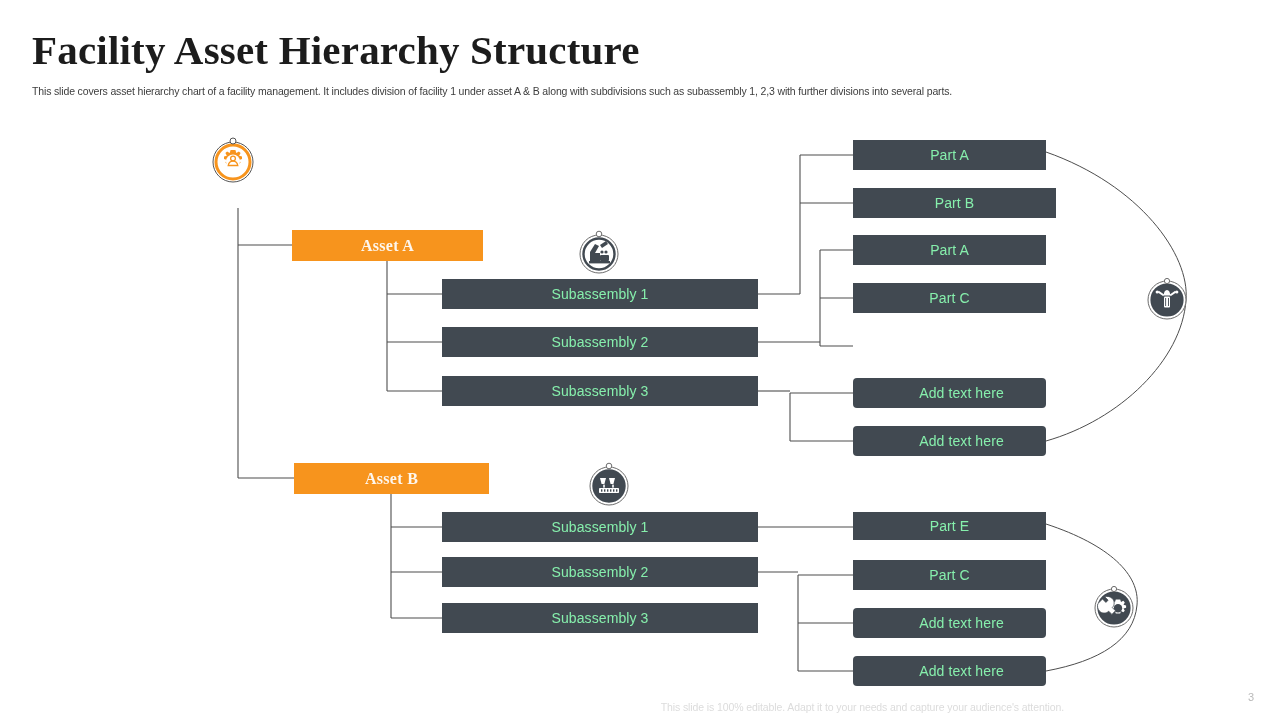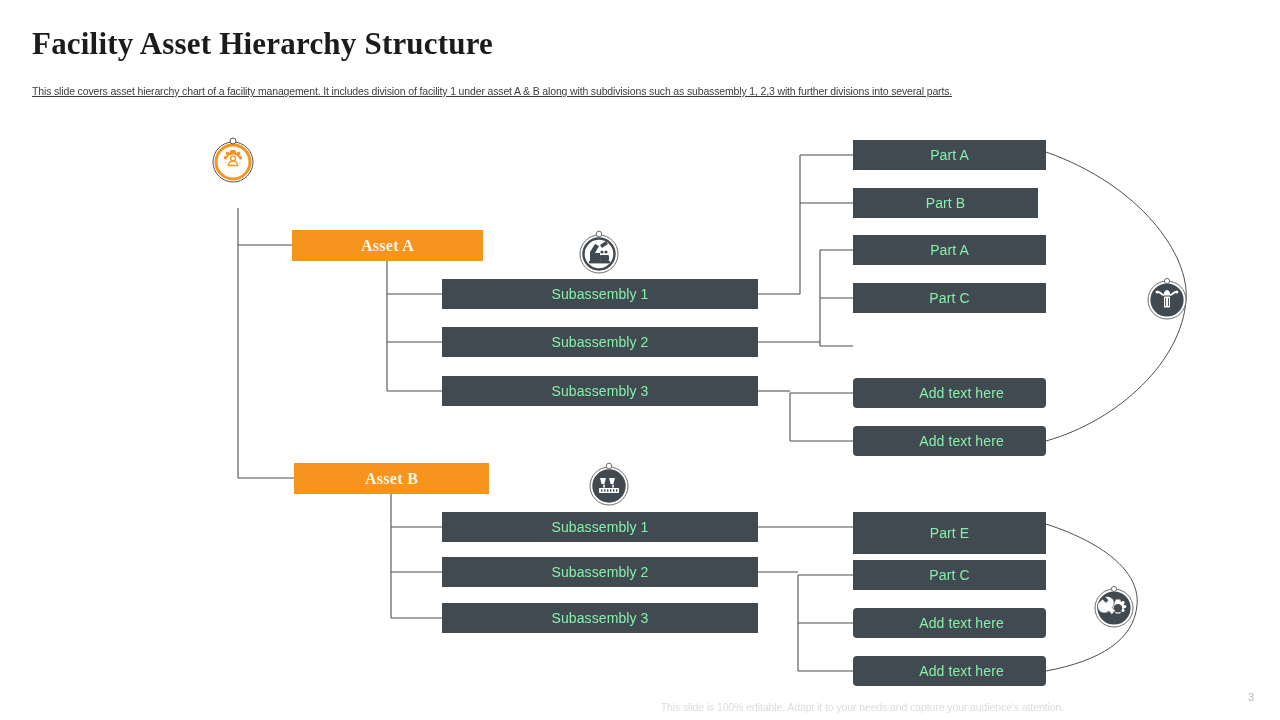--- a/index.html
+++ b/index.html
@@ -16,35 +16,34 @@
     color: #333;
   }
 
   
   #slide-title {
     position: absolute;
     left: 32px;
     top: 26px;
     font-family: "Liberation Serif", serif;
     font-weight: bold;
-    font-size: 31px;
+    font-size: 41px;
     letter-spacing: 0.2px;
     color: #1c1c1c;
     white-space: nowrap;
   }
   #slide-subtitle {
     position: absolute;
     left: 32px;
     top: 84px;
     width: 1120px;
     font-size: 10.5px;
     color: #3d3d3d;
     letter-spacing: -0.15px;
     line-height: 14px;
-    text-decoration: underline;
   }
 
   
   #slide-footer {
     position: absolute;
     left: 0;
     top: 701px;
     width: 1064px;
     text-align: right;
     font-size: 10.5px;
@@ -194,37 +193,37 @@
   <div class="node dark" style="left:442px; top:557px; width:316px; height:30px;">
     <span>Subassembly 2</span>
   </div>
   <div class="node dark" style="left:442px; top:603px; width:316px; height:30px;">
     <span>Subassembly 3</span>
   </div>
 
   <div class="node dark" style="left:853px; top:140px; width:193px; height:30px;">
     <span>Part A</span>
   </div>
-  <div class="node dark" style="left:853px; top:188px; width:185px; height:30px;">
+  <div class="node dark" style="left:853px; top:188px; width:203px; height:30px;">
     <span>Part B</span>
   </div>
   <div class="node dark" style="left:853px; top:235px; width:193px; height:30px;">
     <span>Part A</span>
   </div>
   <div class="node dark" style="left:853px; top:283px; width:193px; height:30px;">
     <span>Part C</span>
   </div>
   <div class="node dark rounded" style="left:853px; top:378px; width:193px; height:30px;">
     <span>Add text here</span>
   </div>
   <div class="node dark rounded" style="left:853px; top:426px; width:193px; height:30px;">
     <span>Add text here</span>
   </div>
 
-  <div class="node dark" style="left:853px; top:512px; width:193px; height:42px;">
+  <div class="node dark" style="left:853px; top:512px; width:193px; height:28px;">
     <span>Part E</span>
   </div>
   <div class="node dark" style="left:853px; top:560px; width:193px; height:30px;">
     <span>Part C</span>
   </div>
   <div class="node dark rounded" style="left:853px; top:608px; width:193px; height:30px;">
     <span>Add text here</span>
   </div>
   <div class="node dark rounded" style="left:853px; top:656px; width:193px; height:30px;">
     <span>Add text here</span>

